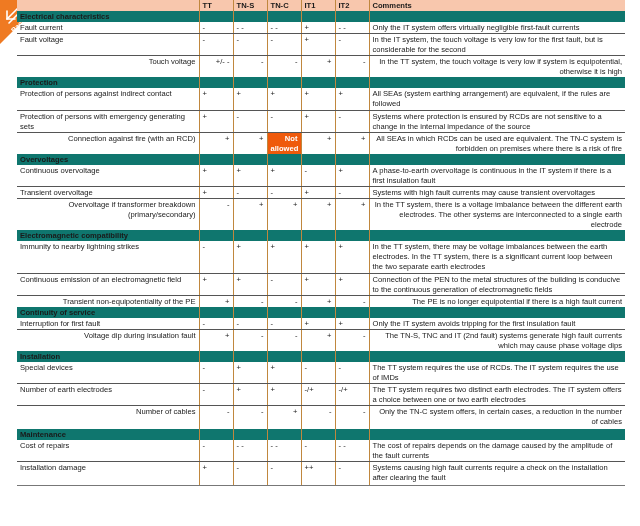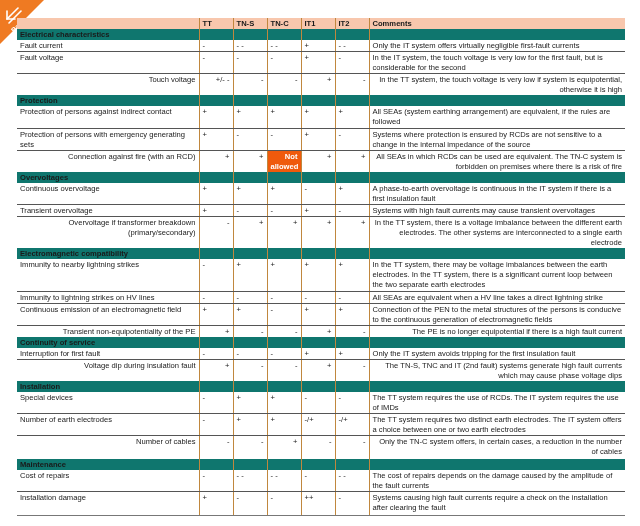--- a/index.html
+++ b/index.html
@@ -1,20 +1,20 @@
 <!DOCTYPE html>
 <html><head>
 <meta charset="utf-8">
 <style>
   html, body { margin: 0; padding: 0; background: #ffffff; }
   body { width: 640px; height: 526px; position: relative; overflow: hidden;
          font-family: "Liberation Sans", "DejaVu Sans", sans-serif; color: #1a1a1a; }
   .back-badge { position: absolute; left: 0; top: 0; width: 44px; height: 44px; cursor: pointer; }
   .back-badge svg { display: block; }
-  table.cmp { position: absolute; left: 17px; top: 18px; width: 608px; border-collapse: collapse;
+  table.cmp { position: absolute; left: 17px; top: 0; width: 608px; border-collapse: collapse;
               table-layout: fixed; font-size: 7.6px; line-height: 10px; }
   table.cmp col.c-label { width: 182px; }
   table.cmp col.c-sys { width: 34px; }
   table.cmp col.c-com { width: 256px; }
   table.cmp td, table.cmp th { padding: 1px 3px 0 3px; vertical-align: top; text-align: left; }
   .hdr th { background: #f8c7ad; font-weight: bold; height: 10px; }
   .sys { border-left: 1px solid #c0873e; }
   .sec td { background: #0f766e; font-weight: bold; height: 10px; }
   .sec td.sys-spacer { border-left: 1px solid #c0873e; }
   tr.row td { border-bottom: 1px solid #555; }
@@ -178,37 +178,28 @@
       </tr>
       <tr class="row" style="height: 32px;">
         <td>Immunity to nearby lightning strikes</td>
         <td class="sys">-</td>
         <td class="sys">+</td>
         <td class="sys">+</td>
         <td class="sys">+</td>
         <td class="sys">+</td>
         <td class="sys">In the TT system, there may be voltage imbalances between the earth electrodes. In the TT system, there is a significant current loop between the two separate earth electrodes</td>
       </tr>
-      <tr class="row" style="height: 11px;">
-        <td>Immunity to lightning strikes on HV lines</td>
-        <td class="sys">-</td>
-        <td class="sys">-</td>
-        <td class="sys">-</td>
-        <td class="sys">-</td>
-        <td class="sys">-</td>
-        <td class="sys">All SEAs are equivalent when a HV line takes a direct lightning strike</td>
-      </tr>
       <tr class="row" style="height: 22px;">
         <td>Continuous emission of an electromagnetic field</td>
         <td class="sys">+</td>
         <td class="sys">+</td>
         <td class="sys">-</td>
         <td class="sys">+</td>
         <td class="sys">+</td>
-        <td class="sys">Connection of the PEN to the metal structures of the persons is conducive to the continuous generation of electromagnetic fields</td>
+        <td class="sys">Connection of the PEN to the metal structures of the building is conducive to the continuous generation of electromagnetic fields</td>
       </tr>
       <tr class="row nob" style="height: 11px;">
         <td>Transient non-equipotentiality of the PE</td>
         <td class="sys">+</td>
         <td class="sys">-</td>
         <td class="sys">-</td>
         <td class="sys">+</td>
         <td class="sys">-</td>
         <td class="sys">The PE is no longer equipotential if there is a high fault current</td>
       </tr>

